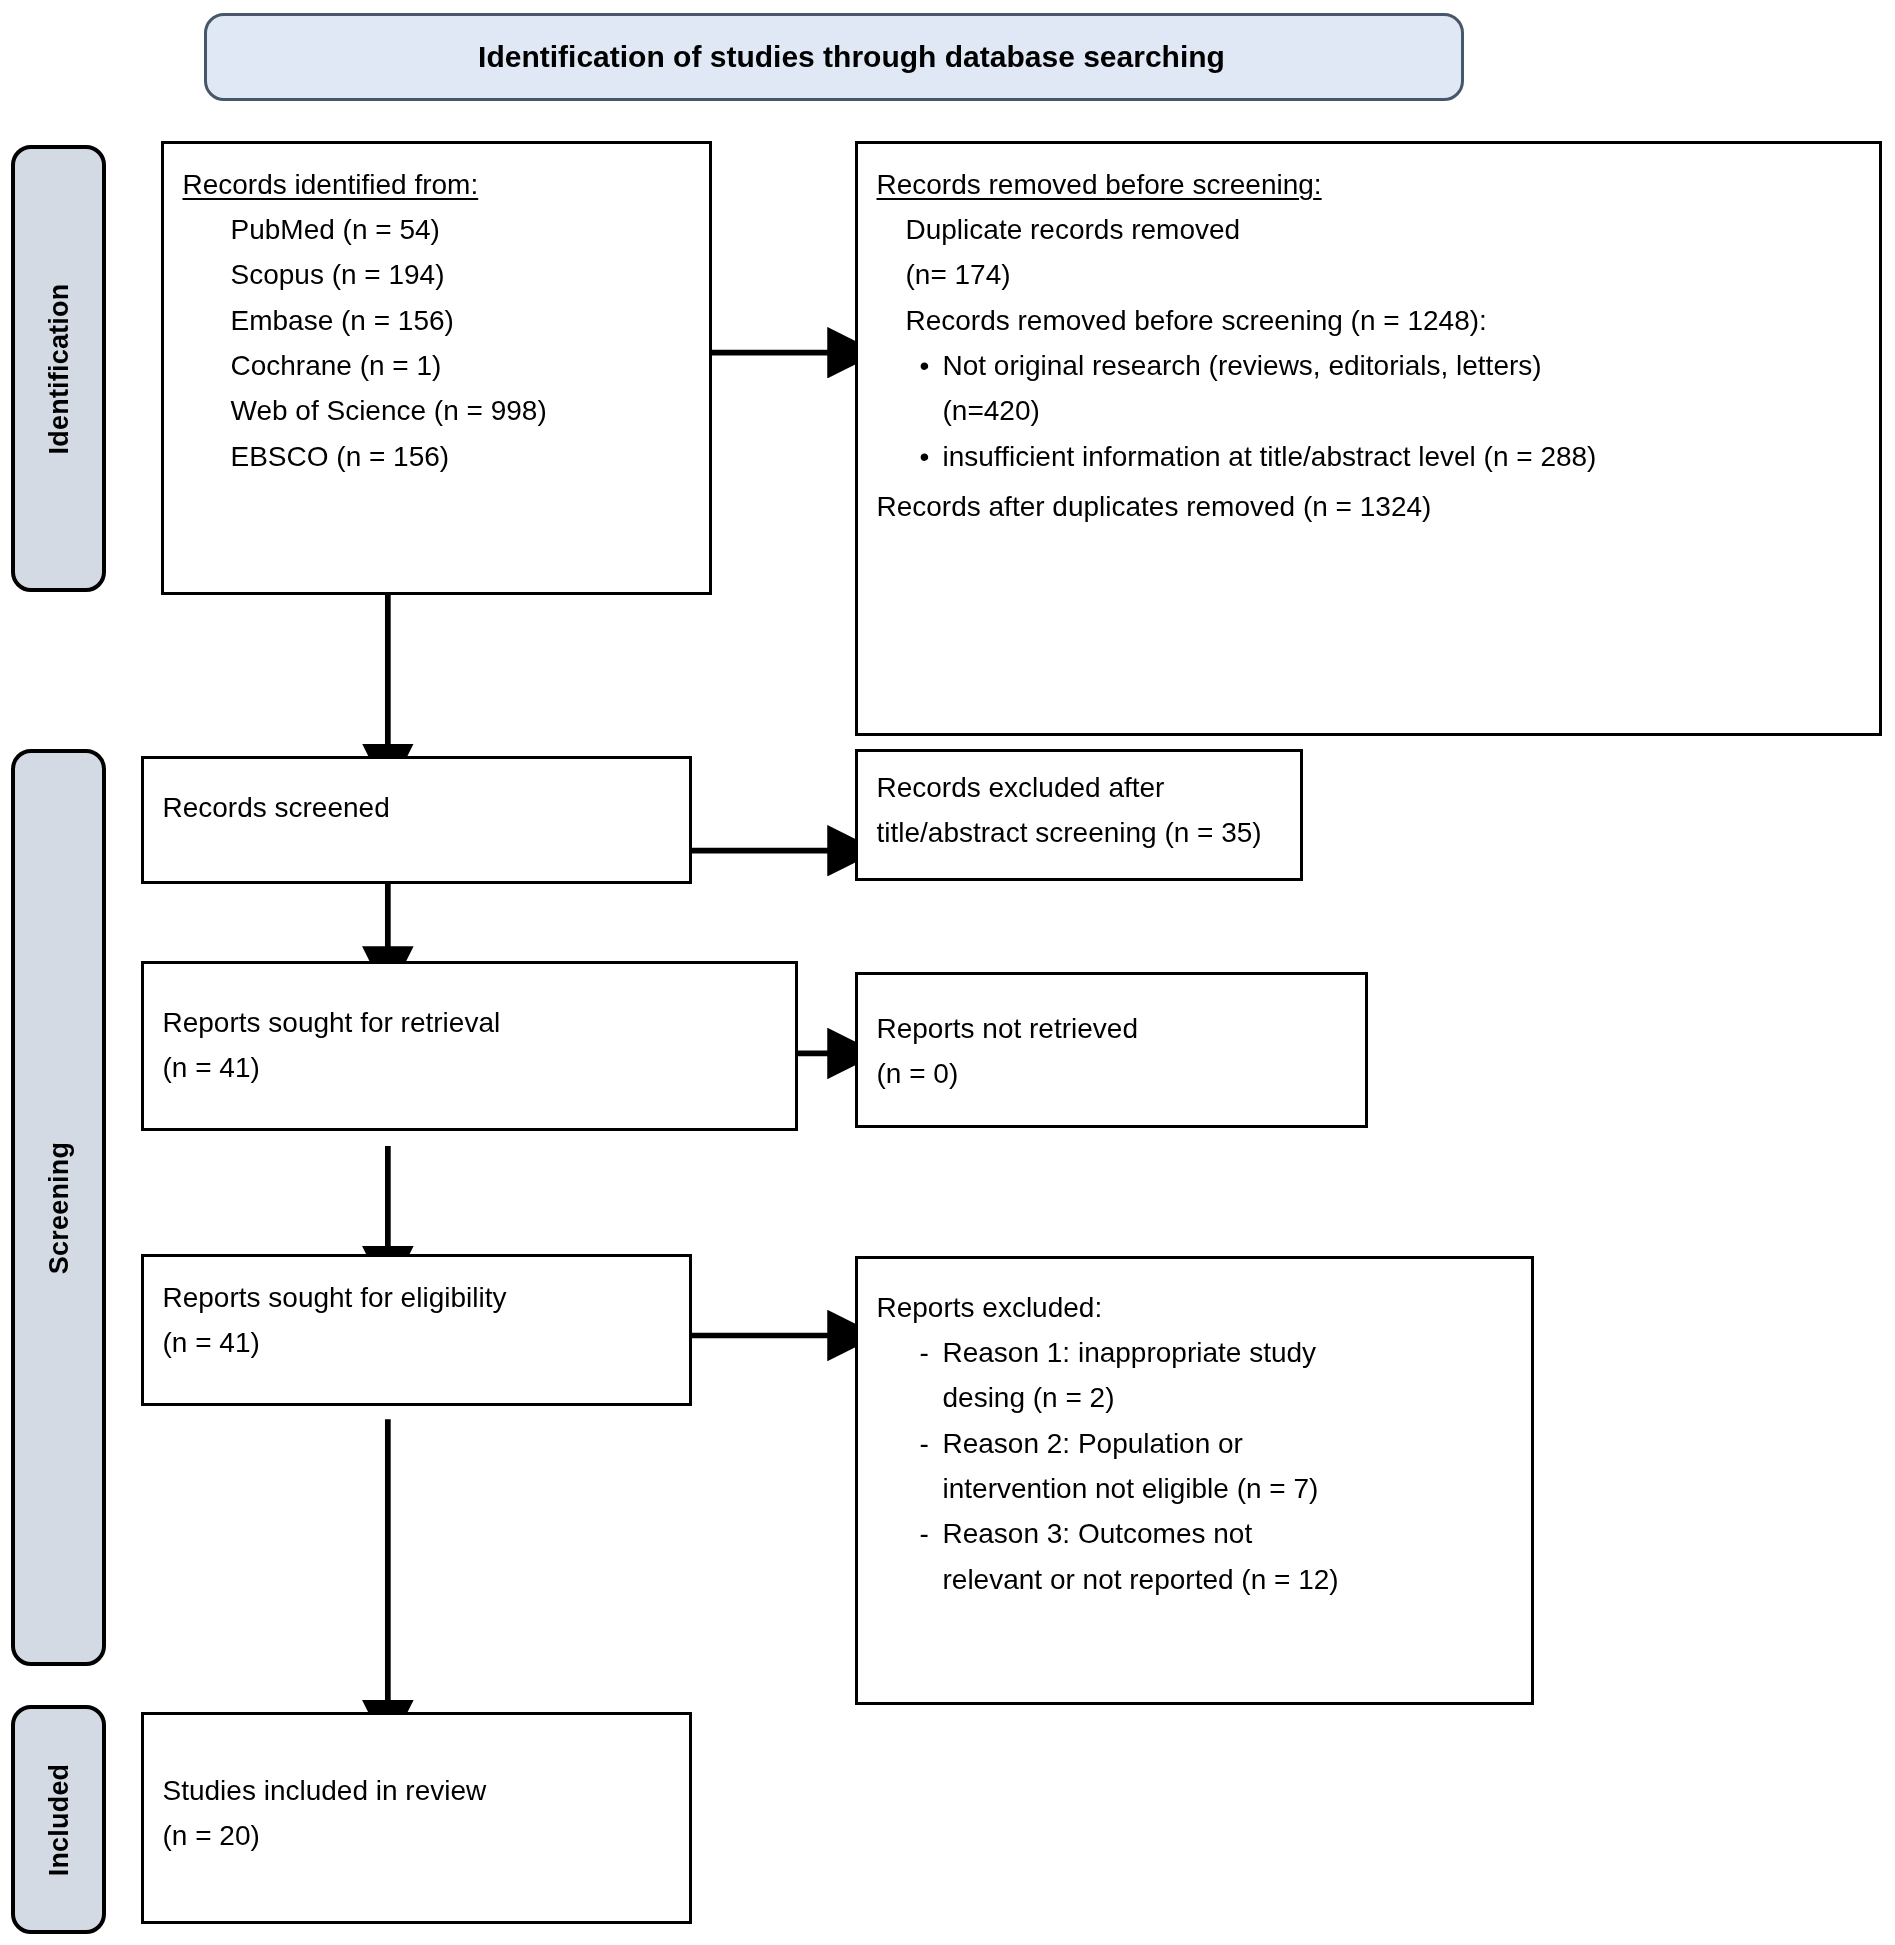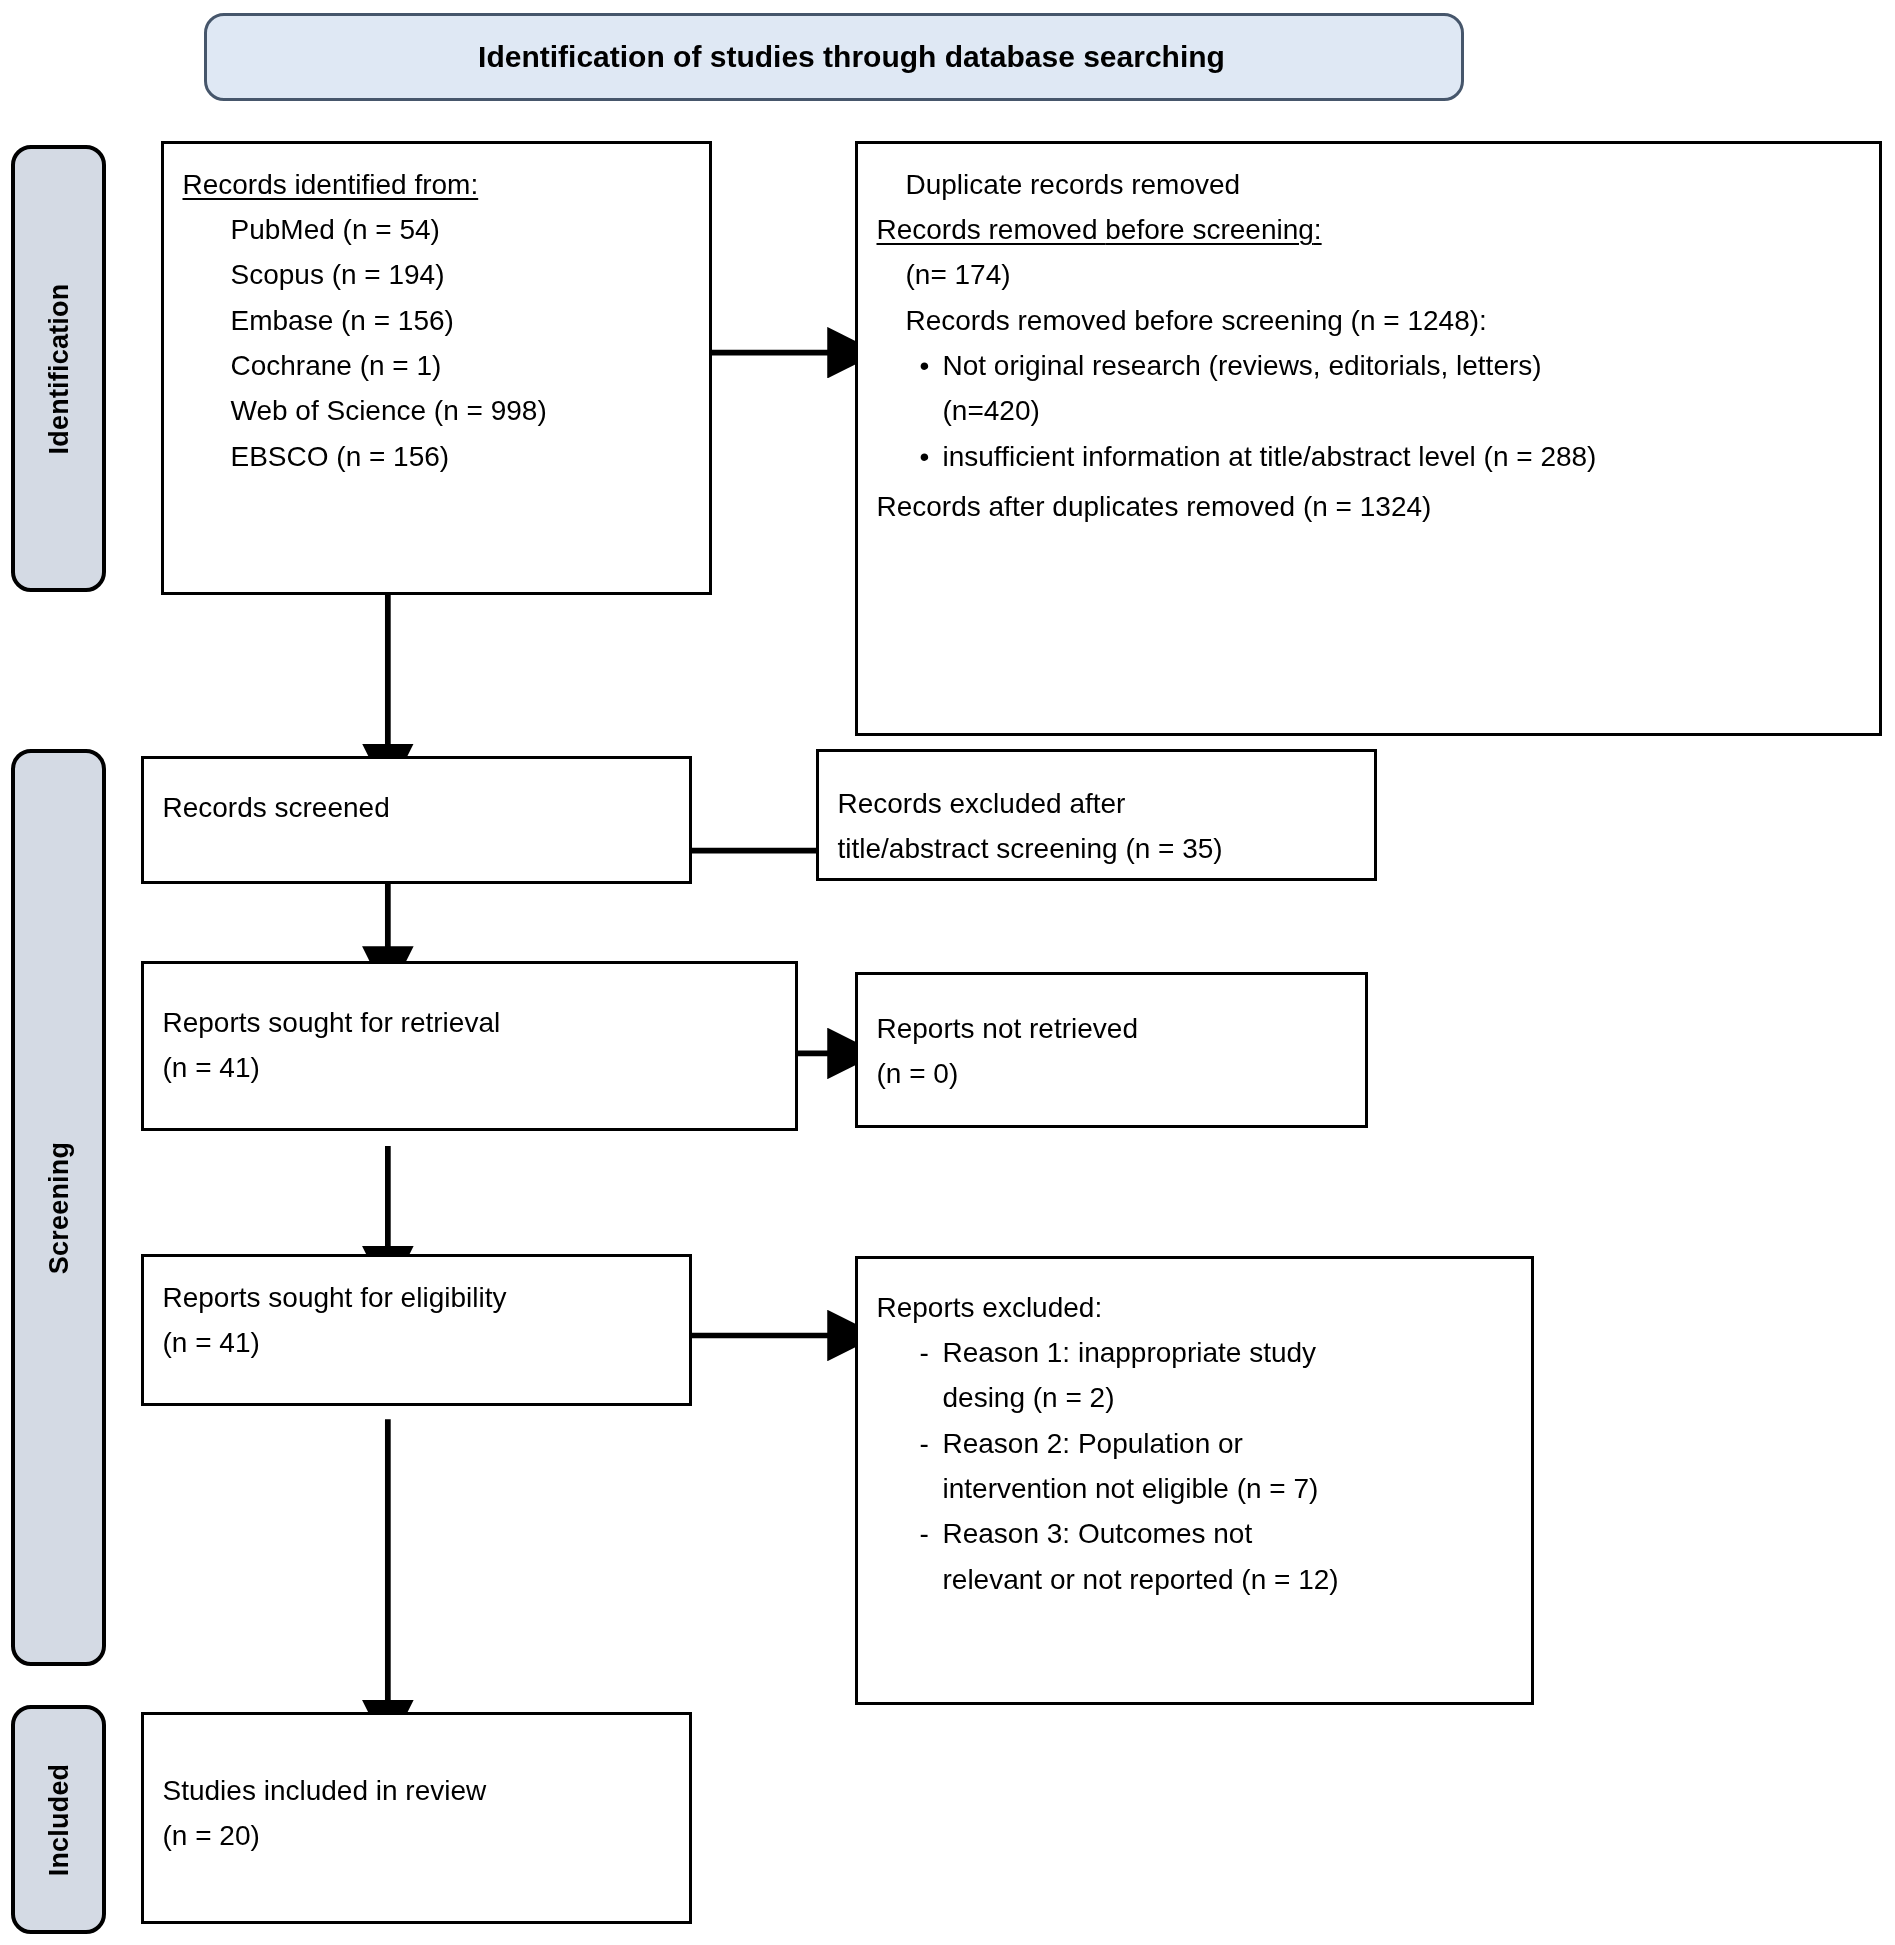--- a/index.html
+++ b/index.html
@@ -146,22 +146,22 @@
     <div class="line underline">Records identified from:</div>
     <div class="line indent">PubMed (n = 54)</div>
     <div class="line indent">Scopus (n = 194)</div>
     <div class="line indent">Embase (n = 156)</div>
     <div class="line indent">Cochrane (n = 1)</div>
     <div class="line indent">Web of Science (n = 998)</div>
     <div class="line indent">EBSCO (n = 156)</div>
   </div>
 
   <div class="box" style="left:855px; top:141px; width:1027px; height:595px;">
+    <div class="line underline"><span>Records removed </span><span class="ital">before screening</span><span>:</span></div>
     <div class="line indent" style="padding-left:29px;">Duplicate records removed</div>
-    <div class="line underline"><span>Records removed </span><span class="ital">before screening</span><span>:</span></div>
     <div class="line indent" style="padding-left:29px;">(n= 174)</div>
     <div class="line indent" style="padding-left:29px;">Records removed before screening (n = 1248):</div>
     <div class="li">
       <span class="marker">•</span>
       <span class="li-text">Not original research (reviews, editorials, letters)</span>
     </div>
     <div class="li">
       <span class="marker"></span>
       <span class="li-text">(n=420)</span>
     </div>
@@ -169,21 +169,21 @@
       <span class="marker">•</span>
       <span class="li-text">insufficient information at title/abstract level (n = 288)</span>
     </div>
     <div class="line" style="margin-top:5px;">Records after duplicates removed (n = 1324)</div>
   </div>
 
   <div class="box" style="left:141px; top:756px; width:551px; height:128px; padding-top:25.6px;">
     <div class="line">Records screened</div>
   </div>
 
-  <div class="box" style="left:816px; top:749px; width:561px; height:132px; padding-top:29px;">
+  <div class="box" style="left:855px; top:749px; width:448px; height:132px; padding-top:13px;">
     <div class="line">Records excluded after</div>
     <div class="line">title/abstract screening (n = 35)</div>
   </div>
 
   <div class="box" style="left:141px; top:961px; width:657px; height:170px; padding-top:36px;">
     <div class="line">Reports sought for retrieval</div>
     <div class="line">(n = 41)</div>
   </div>
 
   <div class="box" style="left:855px; top:972px; width:513px; height:156px; padding-top:31px;">

